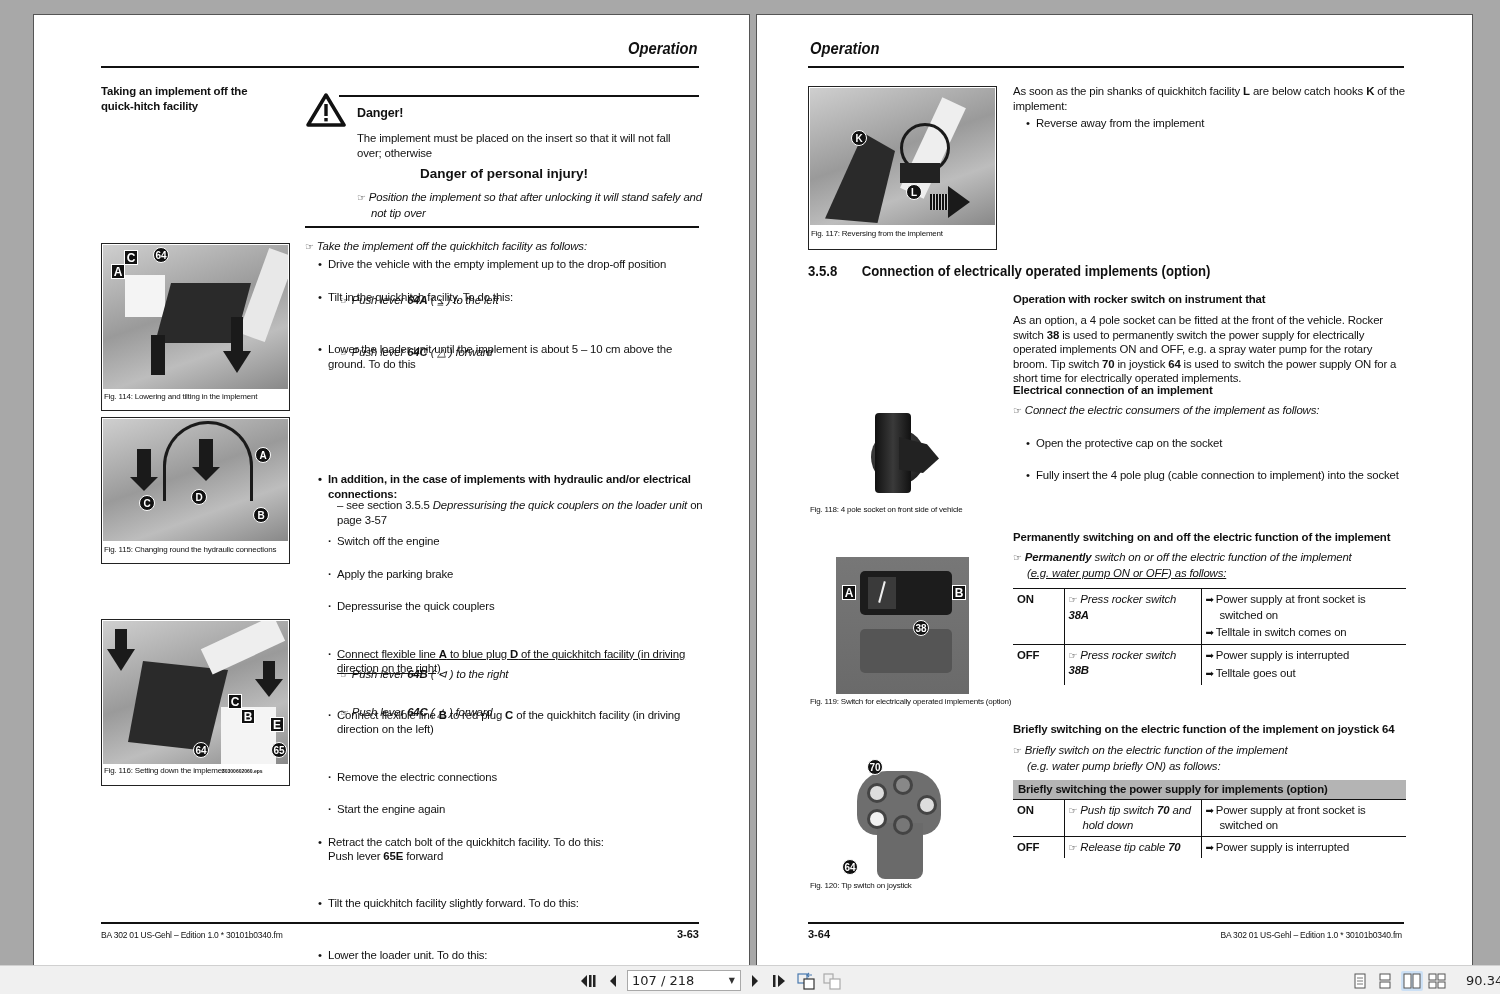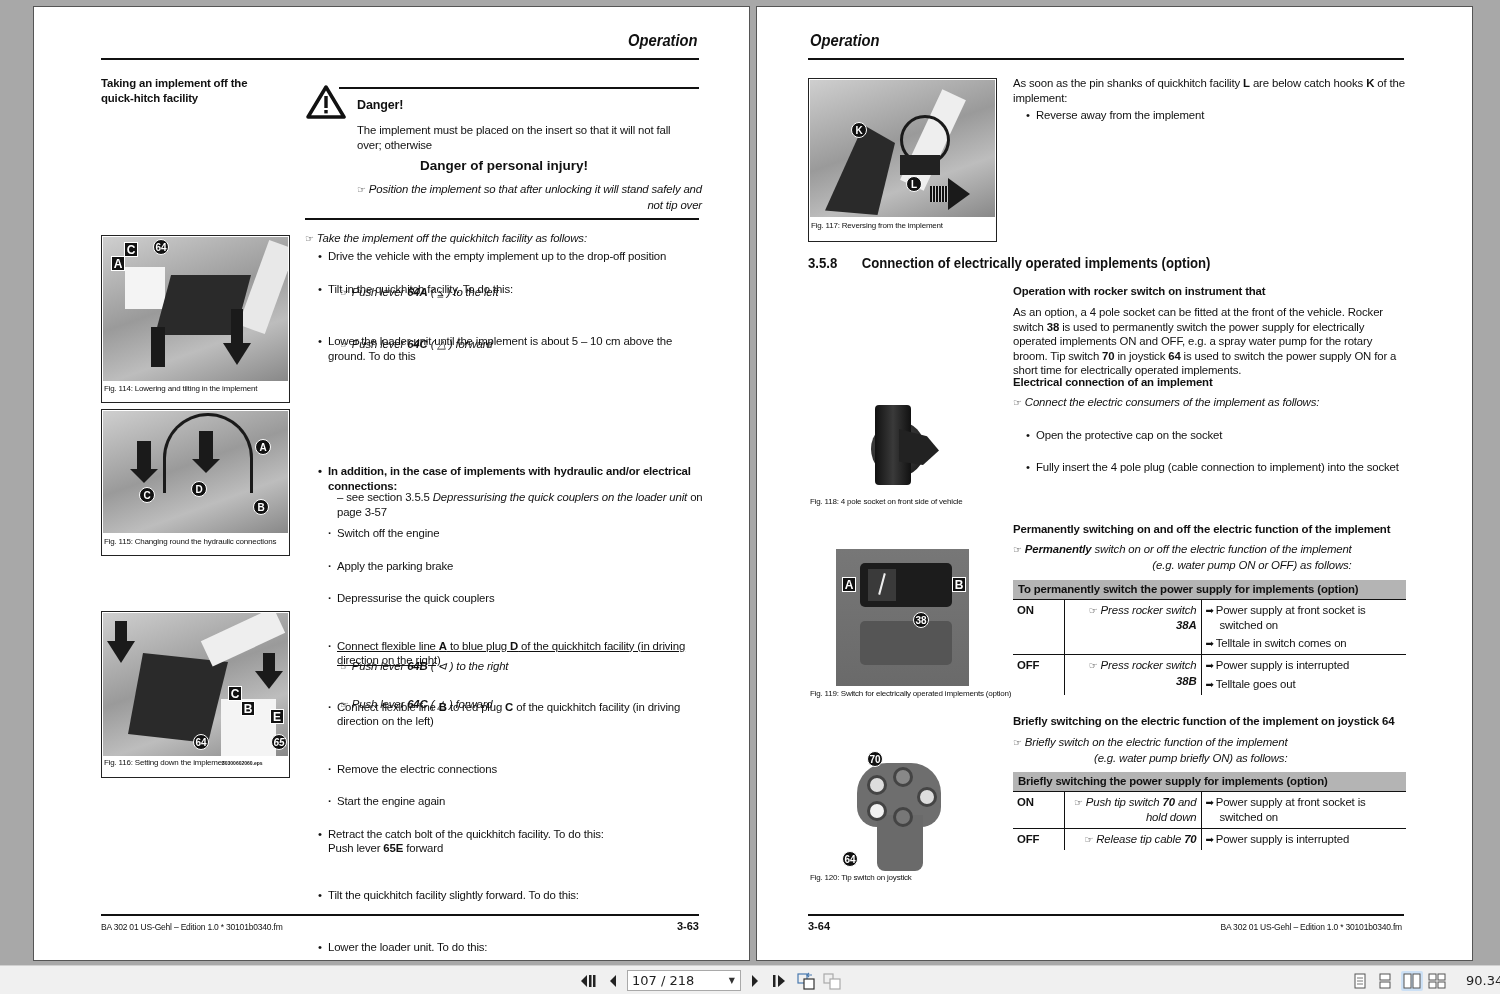--- a/index.html
+++ b/index.html
@@ -1,27 +1,27 @@
 <!DOCTYPE html>
 <html><head>
 <meta charset="utf-8">
 <style>
   * { box-sizing: border-box; margin: 0; padding: 0; }
   html, body { width: 1500px; height: 994px; overflow: hidden; }
   body { background: #a8a8a8; font-family: "Liberation Sans", sans-serif; color: #111; position: relative; }
-  .viewer { position: absolute; left: 0; top: 0; width: 1500px; height: 965px; background: #a8a8a8; }
+  .viewer { position: absolute; left: 0; top: 8px; width: 1500px; height: 965px; background: #a8a8a8; }
   .page { position: absolute; top: 6px; width: 717px; height: 955px; background: #fff; border: 1px solid #555; overflow: hidden; }
   .page.left { left: 33px; }
   .page.right { left: 756px; }
   .abs { position: absolute; }
   .hdr { font-size: 16px; font-style: italic; font-weight: bold; transform: scaleX(0.92); }
   .rule { position: absolute; height: 2px; background: #111; }
   .t { font-size: 11.4px; line-height: 14.5px; letter-spacing: -0.15px; }
   .b { font-weight: bold; }
-  .i { font-style: italic; text-align: right; }
+  .i { font-style: italic; }
   .hand { font-style: normal; font-size: 10px; margin-right: 3px; color: #333; }
   .cap { font-size: 8px; letter-spacing: -0.2px; }
   .figbox { position: absolute; border: 1px solid #222; background: #fff; }
   .photo { position: absolute; left: 1px; top: 1px; right: 1px; background: linear-gradient(160deg, #cfcfcf 0%, #9a9a9a 45%, #bdbdbd 70%, #888 100%); overflow: hidden; }
   .callout { position: absolute; width: 16px; height: 16px; border-radius: 50%; background: #111; color: #fff; font-size: 10px; font-weight: bold; text-align: center; line-height: 16px; border: 1px solid #fff; }
   .sqlabel { position: absolute; width: 14px; height: 15px; background: #111; color: #fff; font-size: 12px; font-weight: bold; text-align: center; line-height: 15px; border: 1px solid #fff; }
   .blk { position: absolute; background: #1a1a1a; }
   .bullet-li { position: relative; padding-left: 10px; }
   .bullet-li::before { content: "•"; position: absolute; left: 0; }
   .dot-li { position: relative; padding-left: 9px; }
@@ -120,21 +120,21 @@
         <div class="abs" style="left:100px; top:10px; width:80px; height:28px; background:#eee; transform:rotate(-25deg);"></div>
         <div class="abs" style="left:4px; top:28px; border-left:14px solid transparent; border-right:14px solid transparent; border-top:22px solid #1a1a1a;"></div>
         <div class="blk" style="left:12px; top:8px; width:12px; height:22px;"></div>
         <div class="blk" style="left:160px; top:40px; width:12px; height:18px;"></div>
         <div class="abs" style="left:152px; top:58px; border-left:14px solid transparent; border-right:14px solid transparent; border-top:18px solid #1a1a1a;"></div>
         <div class="abs" style="left:118px; top:86px; width:55px; height:58px; background:#f4f4f4;"></div>
         <div class="sqlabel" style="left:125px; top:73px;">C</div>
         <div class="sqlabel" style="left:138px; top:88px;">B</div>
         <div class="sqlabel" style="left:167px; top:96px;">E</div>
         <div class="callout" style="left:90px; top:121px;">64</div>
-        <div class="callout" style="left:168px; top:121px;font-style:italic;">65</div>
+        <div class="callout" style="left:168px; top:121px;">65</div>
       </div>
       <div class="abs cap" style="left:2px; top:146px;">Fig. 116:  Setting down the implemer</div>
       <div class="abs" style="left:120px; top:148px; font-size:5px; font-weight:bold;">30300602060.eps</div>
     </div>
 
     <div class="rule" style="left:67px; right:50px; top:907px;"></div>
     <div class="abs cap" style="left:67px; top:915px; font-size:8.5px;">BA 302 01 US-Gehl – Edition 1.0 * 30101b0340.fm</div>
     <div class="abs b" style="right:50px; top:913px; font-size:11px;">3-63</div>
   </div>
 
@@ -170,27 +170,24 @@
     <div class="abs t bullet-li" style="left:269px; top:424px;">Fully insert the 4 pole plug (cable connection to implement) into the socket</div>
 
     <div class="abs" style="left:104px; top:396px; width:82px; height:90px;">
       <div class="abs" style="left:10px; top:18px; width:54px; height:56px; border-radius:50%; background:radial-gradient(circle at 40% 40%, #555, #111);"></div>
       <div class="abs" style="left:14px; top:2px; width:36px; height:80px; background:linear-gradient(90deg,#111,#3a3a3a,#111); border-radius:4px;"></div>
       <div class="abs" style="left:38px; top:26px; width:40px; height:36px; background:#222; clip-path:polygon(0 0,70% 20%,100% 60%,60% 100%,0 90%);"></div>
     </div>
     <div class="abs cap" style="left:53px; top:490px;">Fig. 118:  4 pole socket on front side of vehicle</div>
 
     <div class="abs t b" style="left:256px; top:515px;">Permanently switching on and off the electric function of the implement</div>
-    <div class="abs t i" style="left:256px; top:535px;"><span class="hand">☞</span><span class="b">Permanently</span><span> switch on or off the electric function of the implement</span><br><span style="padding-left:14px;">(e.g. water pump ON or OFF) as follows:</span></div>
+    <div class="abs t i" style="left:256px; top:535px;"><span class="hand">☞</span><span class="b">Permanently</span><span> switch on or off the electric function of the implement</span><br><span style="padding-left:14px;text-decoration:underline;">(e.g. water pump ON or OFF) as follows:</span></div>
 
     <table class="tbl" style="left:256px; top:573px; width:393px;">
       <tbody>
-          <tr>
-            <td class="th" colspan="3">To permanently switch the power supply for implements (option)</td>
-          </tr>
       <tr style="border-top:1.5px solid #111;">
         <td class="b" style="width:51px; padding:3px 4px;">ON</td>
         <td class="i" style="width:137px; padding:3px 4px; border-left:1px solid #111;"><span class="hand">☞</span><span>Press rocker switch </span><span class="b">38A</span></td>
         <td style="padding:3px 4px; border-left:1px solid #111;">
           <div style="padding-left:14px; text-indent:-14px;"><span class="arrow">➡</span><span>Power supply at front socket is switched on</span></div>
           <div style="padding-left:14px; text-indent:-14px; margin-top:3px;"><span class="arrow">➡</span><span>Telltale in switch comes on</span></div>
         </td>
       </tr>
       <tr style="border-top:1.5px solid #111;">
         <td class="b" style="padding:3px 4px;">OFF</td>

